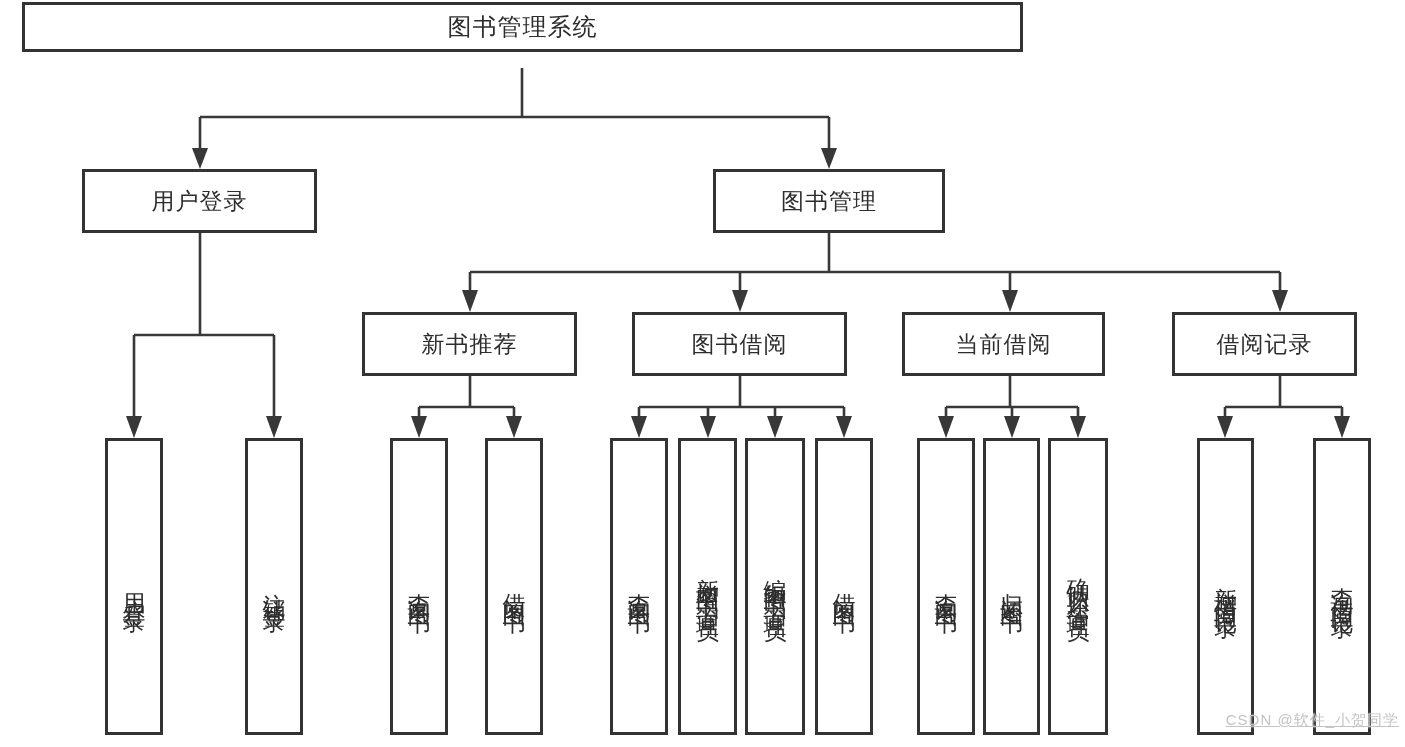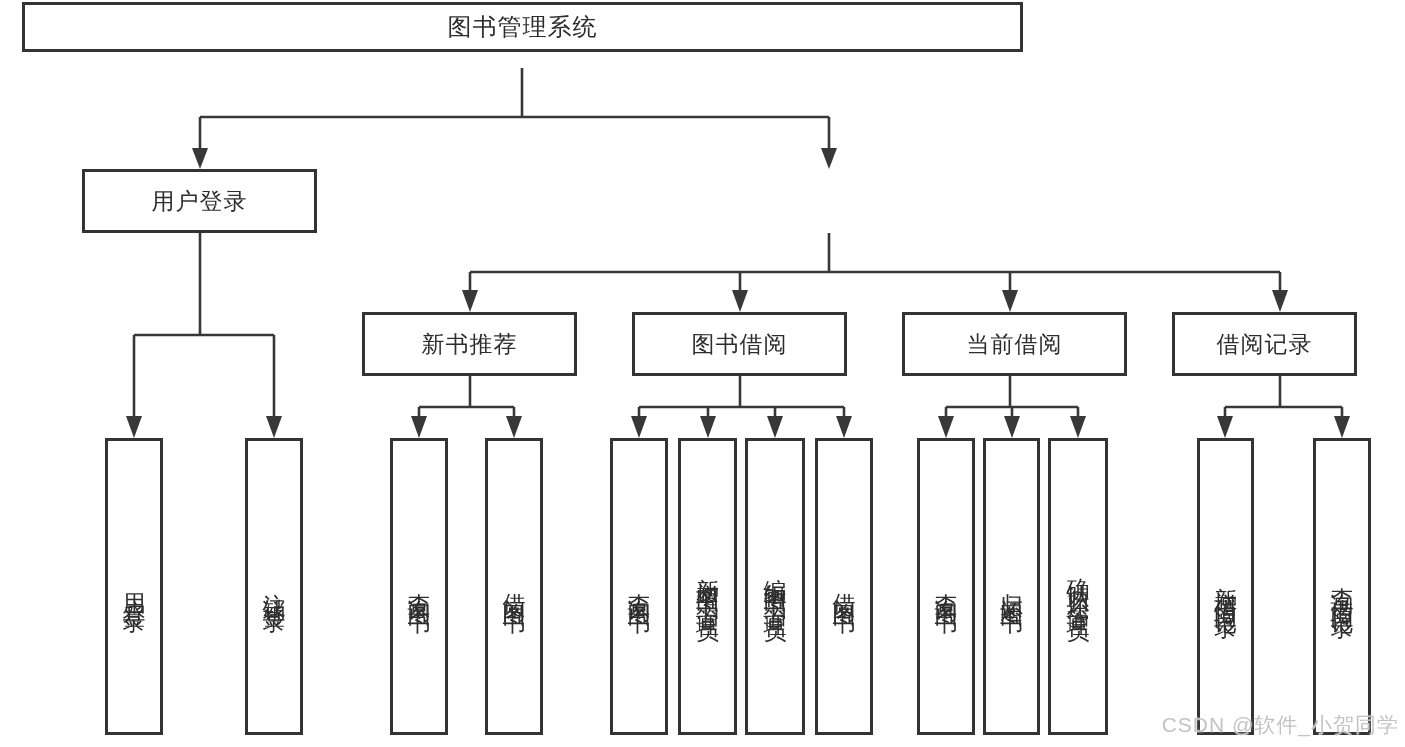--- a/index.html
+++ b/index.html
@@ -14,22 +14,22 @@
     position:absolute;background:#ffffff;border:3px solid #333333;box-sizing:border-box;
     display:flex;align-items:center;justify-content:center;
   }
   .hbox{font-size:23px;letter-spacing:1px;}
   .root{font-size:24px;}
   .vbox .label{
     writing-mode:vertical-rl;text-orientation:mixed;
     font-size:23px;line-height:1;letter-spacing:6px;
   }
   .watermark{
-    position:absolute;right:6px;top:711px;font-size:21px;letter-spacing:1px;
-    color:#c3c3c3;text-shadow:0 0 2px #ffffff;z-index:10;white-space:nowrap;
+    position:absolute;right:6px;top:711px;font-size:15px;letter-spacing:1px;
+    color:#c3c3c3;text-shadow:0 0 2px #ffffff;z-index:10;white-space:nowrap;text-decoration:underline;
   }
 </style>
 </head>
 <body>
 
 <div class="stage">
 
   <svg class="wires" width="1405" height="747" viewBox="0 0 1405 747">
     <g>
       <line x1="522" y1="68" x2="522" y2="117"></line>
@@ -99,28 +99,31 @@
     </g>
   </svg>
 
   <div class="node hbox root" style="left:22px;top:2px;width:1001px;height:50px;">
     <span class="label">图书管理系统</span>
   </div>
 
   <div class="node hbox" style="left:82px;top:169px;width:235px;height:64px;">
     <span class="label">用户登录</span>
   </div>
+  <div class="node hbox" style="left:713px;top:169px;width:232px;height:64px;">
+    <span class="label">图书管理</span>
+  </div>
 
   <div class="node hbox" style="left:632px;top:312px;width:215px;height:64px;">
     <span class="label">图书借阅</span>
   </div>
   <div class="node hbox" style="left:362px;top:312px;width:215px;height:64px;">
     <span class="label">新书推荐</span>
   </div>
-  <div class="node hbox" style="left:902px;top:312px;width:225px;height:64px;">
+  <div class="node hbox" style="left:902px;top:312px;width:203px;height:64px;">
     <span class="label">当前借阅</span>
   </div>
   <div class="node hbox" style="left:1172px;top:312px;width:185px;height:64px;">
     <span class="label">借阅记录</span>
   </div>
 
   <div class="node vbox" style="left:105px;top:438px;width:58px;height:297px;">
     <span class="label">用户登录</span>
   </div>
   <div class="node vbox" style="left:245px;top:438px;width:58px;height:297px;">

